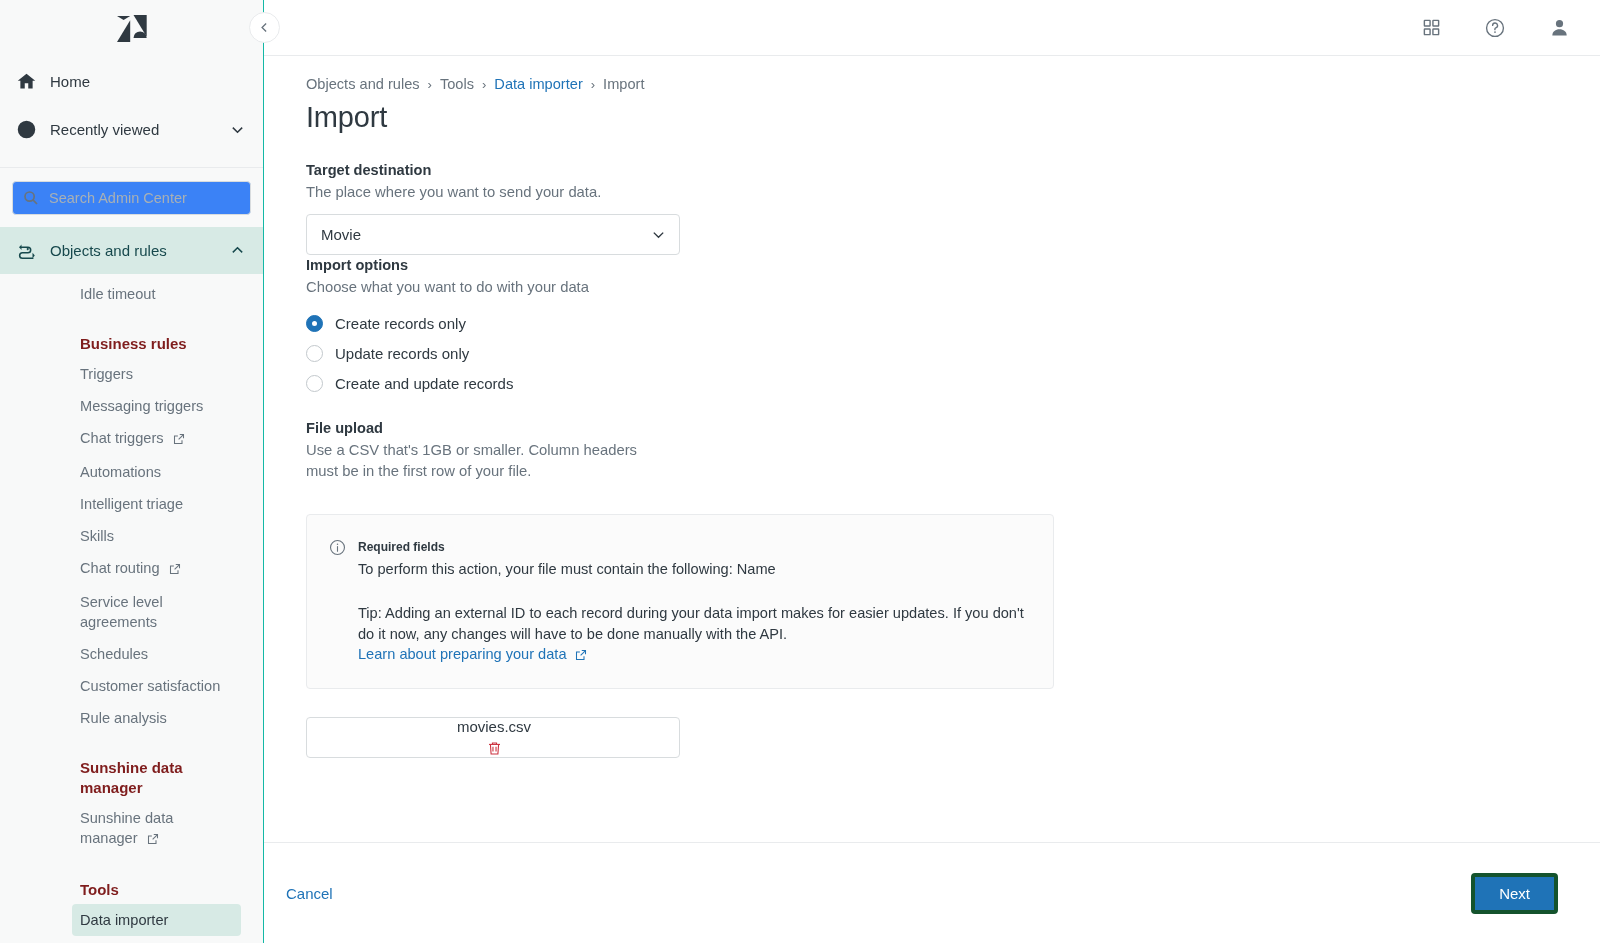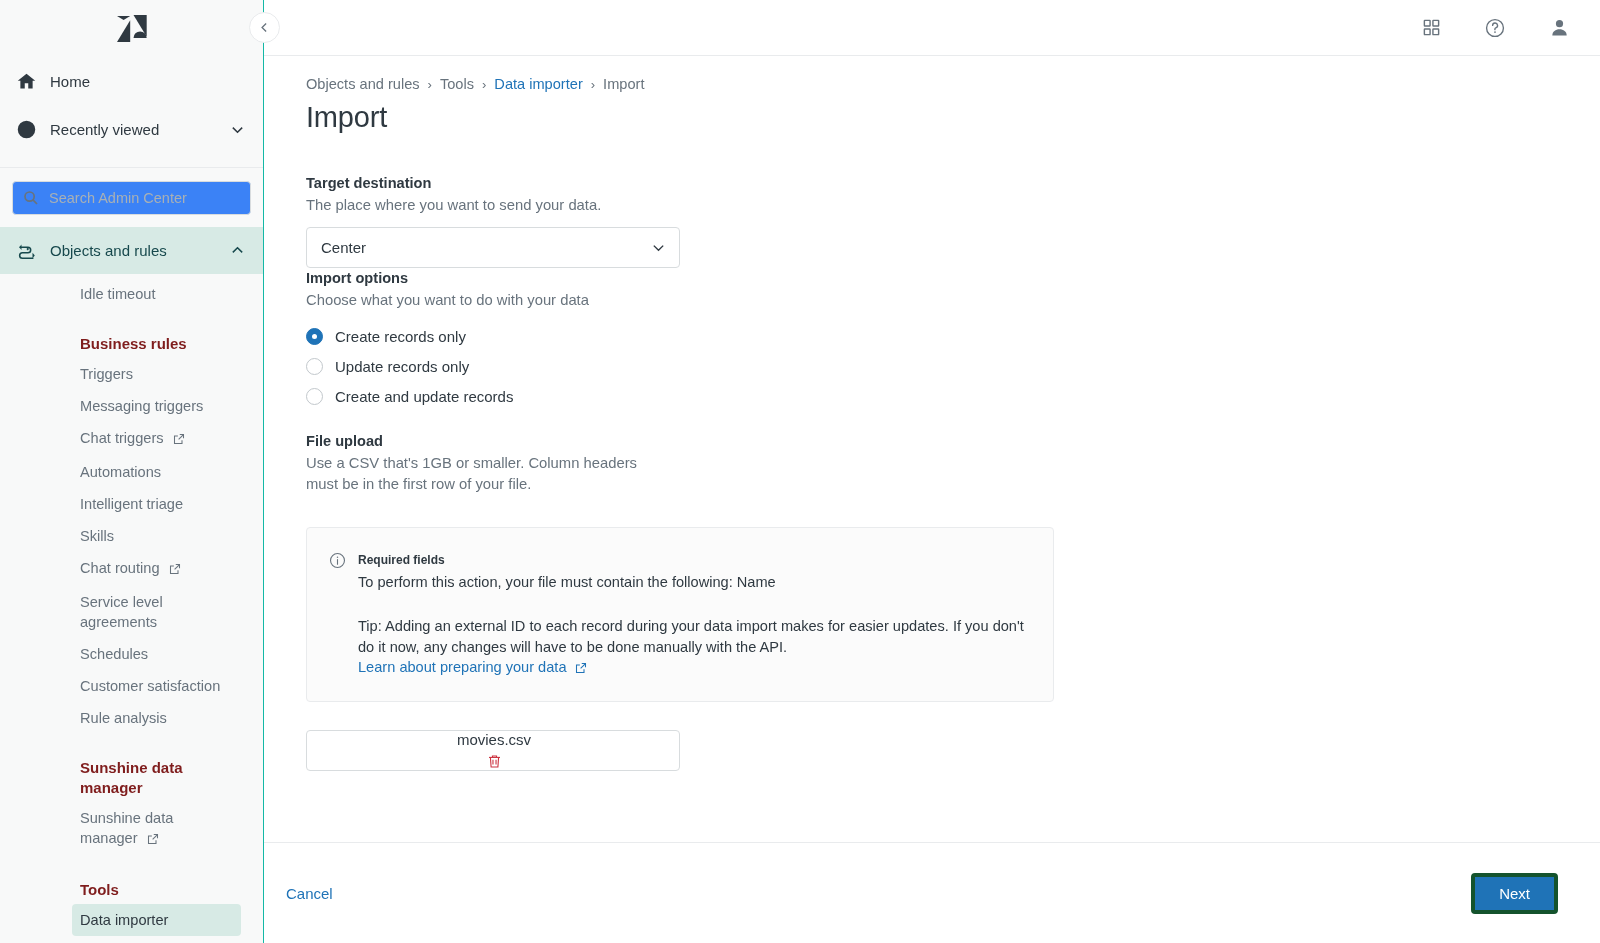--- a/index.html
+++ b/index.html
@@ -483,25 +483,25 @@
         <span class="sep">›</span>
         <a>Tools</a>
         <span class="sep">›</span>
         <a class="link">Data importer</a>
         <span class="sep">›</span>
         <a>Import</a>
       </div>
 
       <h1 class="page-title">Import</h1>
 
-      <div class="section" style="margin-top:39px;">
+      <div class="section" style="margin-top:26px;">
         <div class="sec-label">Target destination</div>
         <div class="sec-desc">The place where you want to send your data.</div>
         <div class="select-field">
-          <span class="val">Center</span>
+          <span class="val">Movie</span>
           <span class="chev">
             <svg width="15" height="15" viewBox="0 0 16 16" fill="none" stroke="currentColor" stroke-width="1.5">
                 <path d="M3 6l5 5 5-5"></path>
               </svg>
           </span>
         </div>
       </div>
 
       <div class="section" style="">
         <div class="sec-label">Import options</div>

